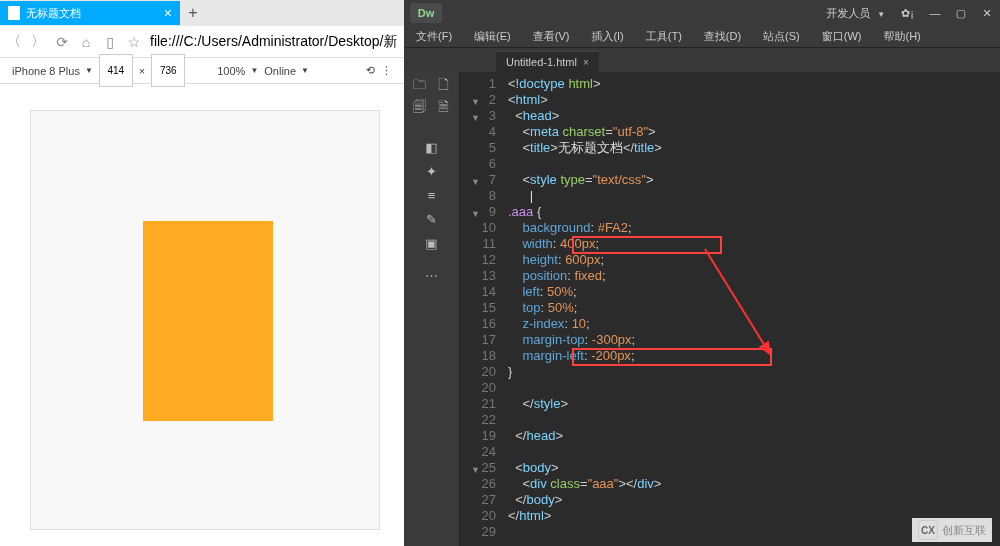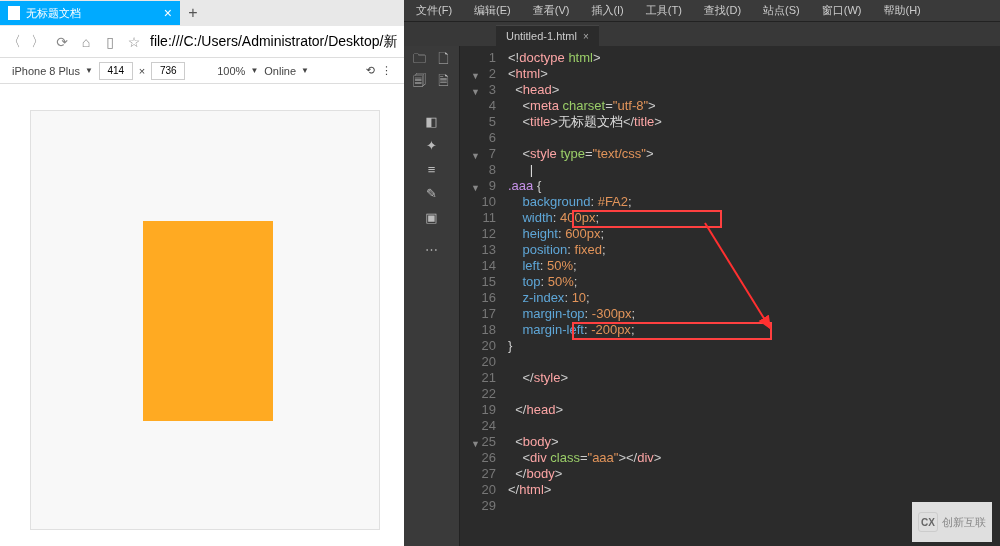--- a/index.html
+++ b/index.html
@@ -12,21 +12,21 @@
 .tab .doc-icon { width: 12px; height: 14px; background: #fff; display: inline-block; }
 .tab-close { margin-left: auto; font-size: 14px; }
 .tab-add { width: 26px; height: 26px; display: flex; align-items: center; justify-content: center; color: #555; font-size: 16px; }
 
 .addr-bar { height: 32px; border-bottom: 1px solid #ddd; display: flex; align-items: center; padding: 0 6px; gap: 8px; font-size: 13px; color: #666; }
 .addr-bar .icon { width: 16px; height: 16px; display: flex; align-items: center; justify-content: center; font-size: 14px; color: #888; }
 .addr-url { flex: 1; font-size: 14px; color: #000000; white-space: nowrap; overflow: hidden; }
 
 .dev-bar { height: 26px; border-bottom: 1px solid #ddd; display: flex; align-items: center; padding: 0 12px; gap: 6px; font-size: 11px; color: #444; }
 .dev-sel { display: flex; align-items: center; gap: 5px; }
-.dev-input { width: 34px; height: 18px; border: 1px solid #ccc; font-size: 10px; text-align: center; }
+.dev-input { width: 34px; height: 33px; border: 1px solid #ccc; font-size: 10px; text-align: center; }
 .dev-bar .caret { font-size: 8px; }
 
 .canvas { position: absolute; left: 30px; top: 110px; width: 350px; height: 420px; background: #f8f8f8; border: 1px solid #e0e0e0; }
 .orange-box { position: absolute; left: 112px; top: 110px; width: 130px; height: 200px; background: #FA2; background: #ffaa22; }
 
 
 .dw { position: absolute; left: 404px; top: 0; right: 0; height: 546px; background: #2b2b2b; color: #ccc; display: flex; flex-direction: column; }
 .dw-title { height: 26px; background: #3a3a3a; display: flex; align-items: center; font-size: 11px; }
 .dw-title .logo { width: 32px; height: 20px; margin-left: 6px; background: #4a4a4a; color: #8fd68f; font-weight: bold; font-size: 11px; display: flex; align-items: center; justify-content: center; border-radius: 2px; }
 .dw-title .spacer { flex: 1; }
@@ -46,36 +46,36 @@
 .tool { width: 20px; height: 20px; display: flex; align-items: center; justify-content: center; color: #bbb; font-size: 13px; }
 .tool.big { width: 22px; height: 22px; }
 
 .editor { flex: 1; background: #2b2b2b; display: flex; font-family: Consolas, monospace; font-size: 13px; line-height: 16px; position: relative; }
 .gutter { width: 44px; background: #2b2b2b; text-align: right; color: #777; padding-top: 4px; }
 .gutter .ln { padding-right: 8px; height: 16px; position: relative; }
 .gutter .fold { position: absolute; right: 24px; top: 2px; color: #888; font-size: 9px; }
 .code { flex: 1; padding-top: 4px; padding-left: 4px; white-space: pre; }
 .code .line { height: 16px; }
 
-.tag { color: #fca5a5; }
+.tag { color: #7dd3fc; }
 .attr { color: #9acd68; }
 .val { color: #e2945a; }
 .txt { color: #ddd; }
 .sel { color: #c792ea; }
 .prop { color: #5fa7d8; }
 .num { color: #e2945a; }
 .punct { color: #ccc; }
 
 .highlight-box { position: absolute; border: 2px solid #ff4040; }
 .hb1 { left: 112px; top: 164px; width: 150px; height: 18px; }
 .hb2 { left: 112px; top: 276px; width: 200px; height: 18px; }
 
 .arrow-svg { position: absolute; left: 240px; top: 172px; pointer-events: none; }
 
-.watermark { position: absolute; right: 8px; bottom: 4px; font-size: 11px; color: #888; display: flex; align-items: center; gap: 4px; background: rgba(255,255,255,0.85); padding: 10px 6px; }
+.watermark { position: absolute; right: 8px; bottom: 4px; font-size: 11px; color: #888; display: flex; align-items: center; gap: 4px; background: rgba(255,255,255,0.85); padding: 2px 6px; }
 .watermark .wm-logo { width: 20px; height: 20px; border: 1px solid #ccc; border-radius: 3px; display: flex; align-items: center; justify-content: center; font-size: 10px; color: #666; font-weight: bold; }
 </style>
 </head>
 <body>
 
 <div class="browser">
   <div class="tab-bar">
     <div class="tab">
       <span class="doc-icon"></span>
       <span>无标题文档</span>
@@ -115,20 +115,32 @@
     <span class="icon">⟲</span>
     <span class="icon">⋮</span>
   </div>
 
   <div class="canvas">
     <div class="orange-box"></div>
   </div>
 </div>
 
 <div class="dw">
+  <div class="dw-title">
+    <span class="logo">Dw</span>
+    <span class="spacer"></span>
+    <span class="title-item">
+      <span>开发人员</span>
+      <span style="font-size:8px;margin-left:4px">▼</span>
+    </span>
+    <span class="title-item">✿¡</span>
+    <span class="win-btn">—</span>
+    <span class="win-btn">▢</span>
+    <span class="win-btn">✕</span>
+  </div>
 
   <div class="dw-menu">
     <span class="m">文件(F)</span>
     <span class="m">编辑(E)</span>
     <span class="m">查看(V)</span>
     <span class="m">插入(I)</span>
     <span class="m">工具(T)</span>
     <span class="m">查找(D)</span>
     <span class="m">站点(S)</span>
     <span class="m">窗口(W)</span>

